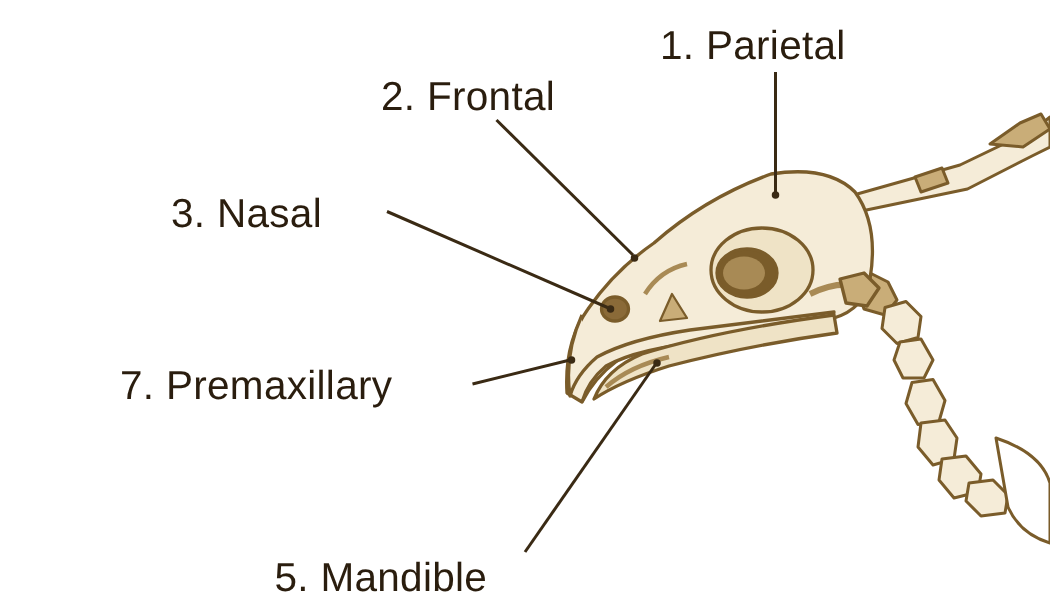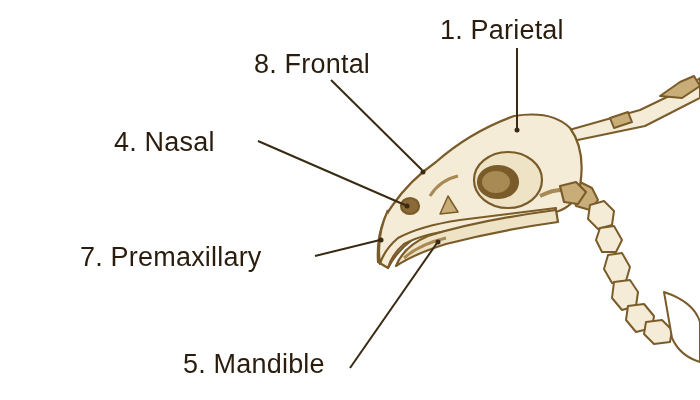--- a/index.html
+++ b/index.html
@@ -69,18 +69,18 @@
       <line x1="258" y1="141" x2="405" y2="205"></line>
       <circle cx="407" cy="206" r="2.5" stroke="none"></circle>
       <line x1="315" y1="256" x2="380" y2="240"></line>
       <circle cx="381" cy="240" r="2.5" stroke="none"></circle>
       <line x1="350" y1="368" x2="437" y2="243"></line>
       <circle cx="438" cy="242" r="2.5" stroke="none"></circle>
     </g>
   </svg>
 
   <div class="label" style="left:440px; top:17px;">1. Parietal</div>
-  <div class="label" style="left:254px; top:51px;">8. Frontal</div>
-  <div class="label" style="left:114px; top:129px;">4. Nasal</div>
+  <div class="label" style="left:254px; top:51px;">2. Frontal</div>
+  <div class="label" style="left:114px; top:129px;">3. Nasal</div>
   <div class="label" style="left:80px; top:244px;">7. Premaxillary</div>
-  <div class="label" style="left:183px; top:351px;">5. Mandible</div>
+  <div class="label" style="left:183px; top:372px;">5. Mandible</div>
 
 </div>
 
 </body></html>

